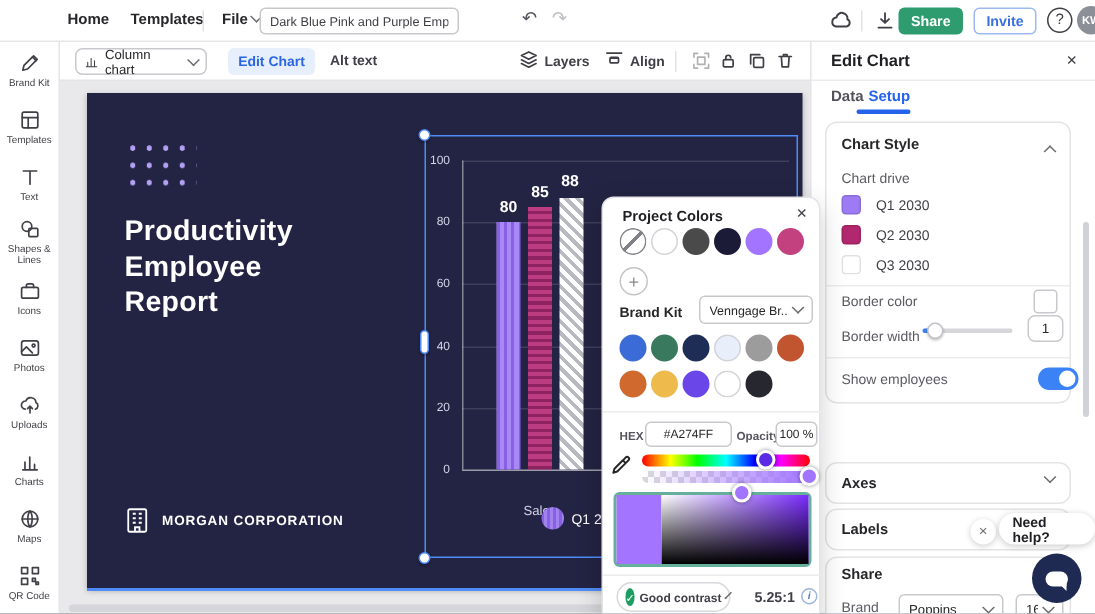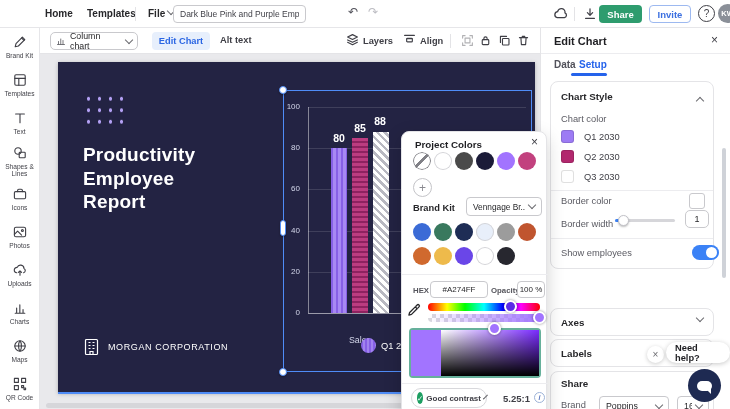--- a/index.html
+++ b/index.html
@@ -37,21 +37,21 @@
   .chev { width:6px; height:6px; border-right:1.4px solid #6b6b70; border-bottom:1.4px solid #6b6b70; transform:rotate(45deg); margin-top:-3px; }
   .chev.up { transform:rotate(-135deg); margin-top:3px; }
 
   
   .canvas { position:absolute; left:18px; top:34px; width:477px; height:331px; background:#232343; box-shadow:0 1px 4px rgba(0,0,0,.25); overflow:hidden; }
   .dotgrid { position:absolute; left:25px; top:31px; width:48px; height:38px;
     background-image:radial-gradient(#b3a0f4 1.6px, transparent 1.8px); background-size:11px 11.5px; }
   .c-title { position:absolute; left:25px; top:81px; color:#fff; font-size:19px; font-weight:700; line-height:23.5px; letter-spacing:.2px; }
   .c-para { position:absolute; left:25px; top:166px; width:200px; color:#ced1e4; font-size:9.7px; line-height:14px; }
   .c-logo { position:absolute; left:25px; top:276px; display:flex; align-items:center; gap:8px; }
-  .c-logo .name { color:#fff; font-size:9px; font-weight:400; letter-spacing:.6px; }
+  .c-logo .name { color:#fff; font-size:9px; font-weight:700; letter-spacing:.6px; }
   .gridline { position:absolute; left:250px; width:218px; height:1px; background:rgba(255,255,255,.13); }
   .axisline-y { position:absolute; left:250px; top:45px; width:1px; height:206px; background:rgba(255,255,255,.45); }
   .axisline-x { position:absolute; left:250px; top:251px; width:218px; height:1px; background:rgba(255,255,255,.55); }
   .ytick { position:absolute; left:214px; width:28px; text-align:right; font-size:8px; color:#d3d6ea; }
   .bar { position:absolute; bottom:80px; width:16px; }
   .bar.p1 { background:repeating-linear-gradient(90deg,#8760e6 0 2px,#a788f4 2px 5px); }
   .bar.p2 { background:repeating-linear-gradient(0deg,#8f2260 0 2px,#bc3c80 2px 5px); }
   .bar.p3 { background:repeating-linear-gradient(45deg,#ffffff 0 3px,#b9b9c2 3px 5.5px); }
   .bar-label { position:absolute; width:32px; text-align:center; color:#fff; font-size:10.5px; font-weight:700; }
   .xlab { position:absolute; left:272px; top:273px; width:60px; text-align:center; font-size:8.8px; color:#d3d6ea; }
@@ -404,21 +404,21 @@
     <span class="panel-title">Edit Chart</span>
     <span class="panel-close">×</span>
     <div class="panel-hdiv"></div>
     <span class="tab inactive" style="left:13px">Data</span>
     <span class="tab active" style="left:38px">Setup</span>
     <div class="tab-underline"></div>
 
     <div class="card" style="top:53px;height:188px">
       <span class="sec-head" style="top:9px">Chart Style</span>
       <span class="sec-chev chev up" style="top:13px"></span>
-      <span class="sub-lbl" style="top:32px">Chart color</span>
+      <span class="sub-lbl" style="top:32px">Chart drive</span>
       <div class="series-row" style="top:48px">
         <span class="series-sw" style="background: rgb(157, 123, 244);"></span>
         <span class="series-lbl">Q1 2030</span>
       </div>
       <div class="series-row" style="top:68px">
         <span class="series-sw" style="background: rgb(178, 40, 110);"></span>
         <span class="series-lbl">Q2 2030</span>
       </div>
       <div class="series-row" style="top:88px">
         <span class="series-sw" style="background: rgb(255, 255, 255);"></span>

